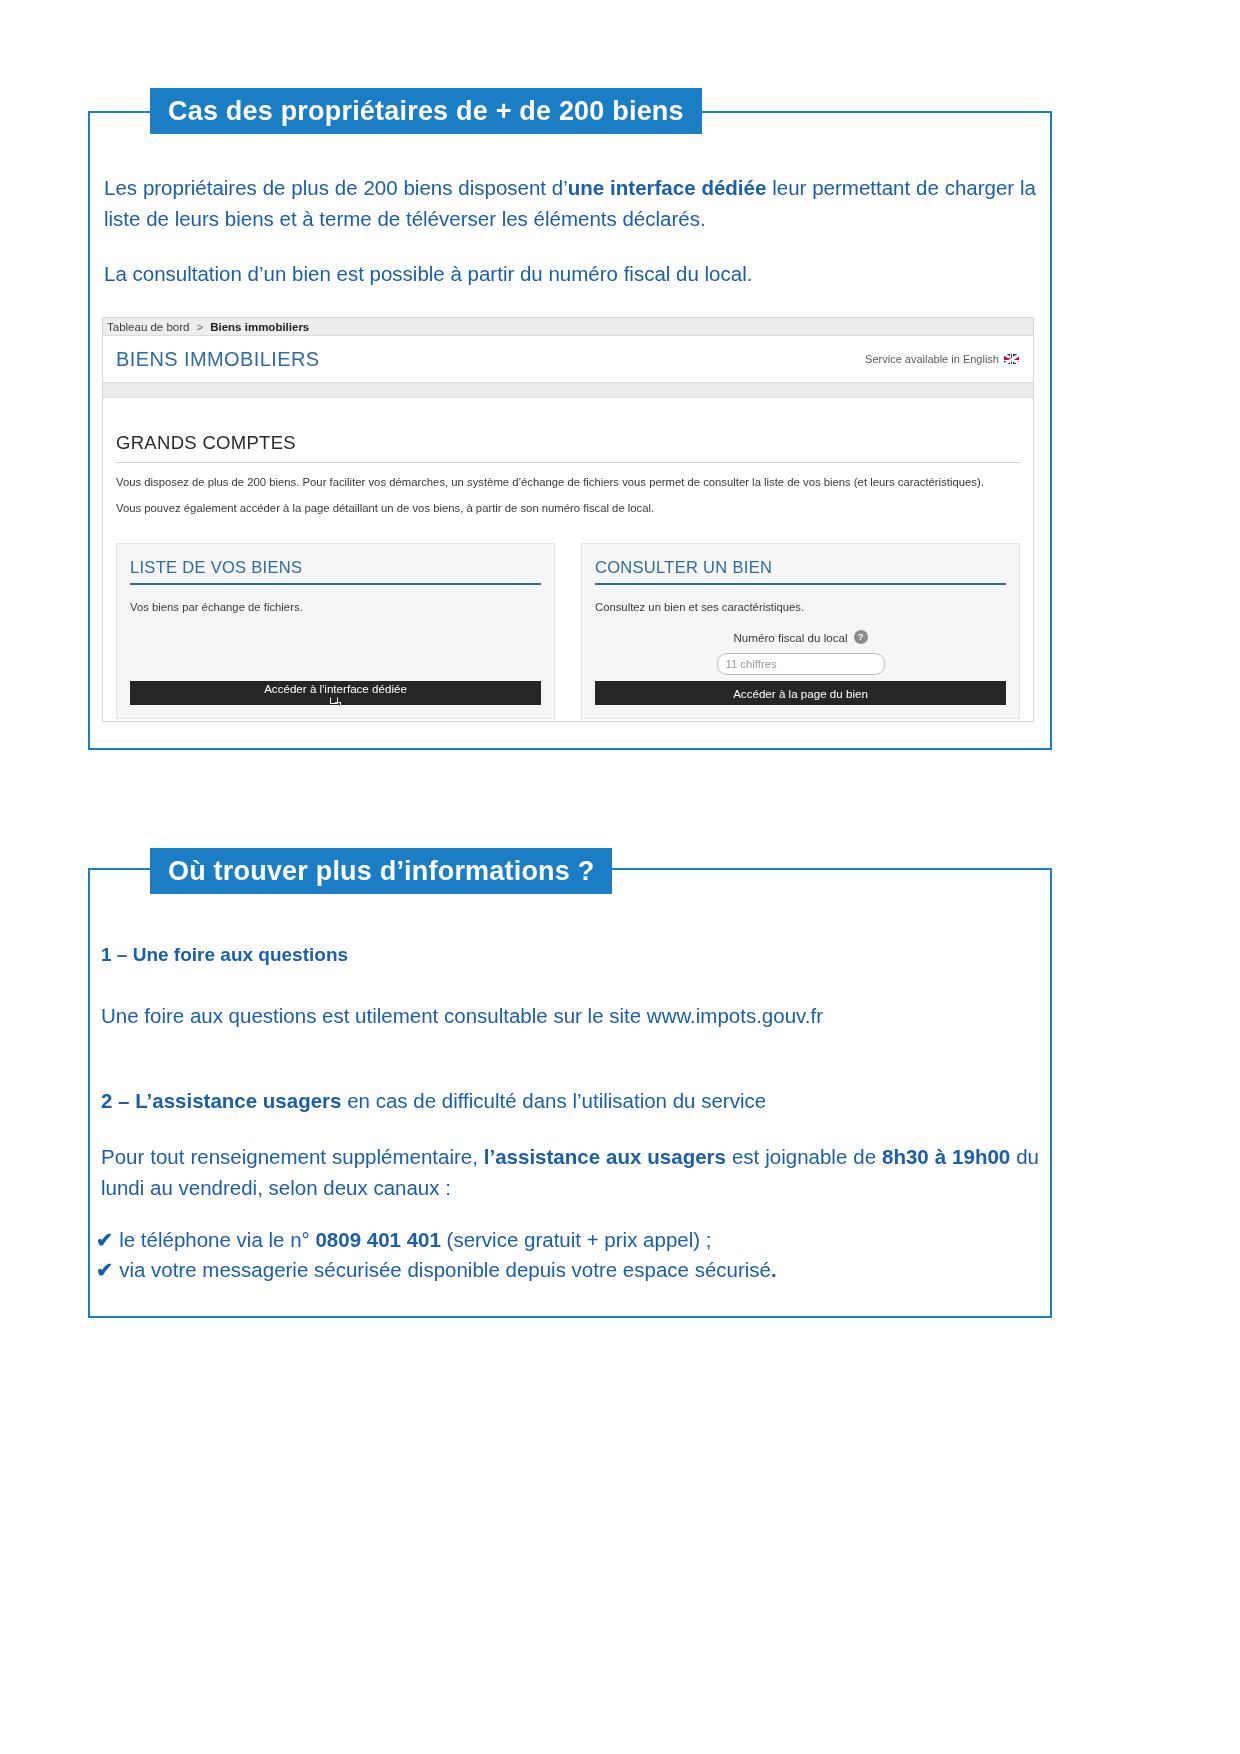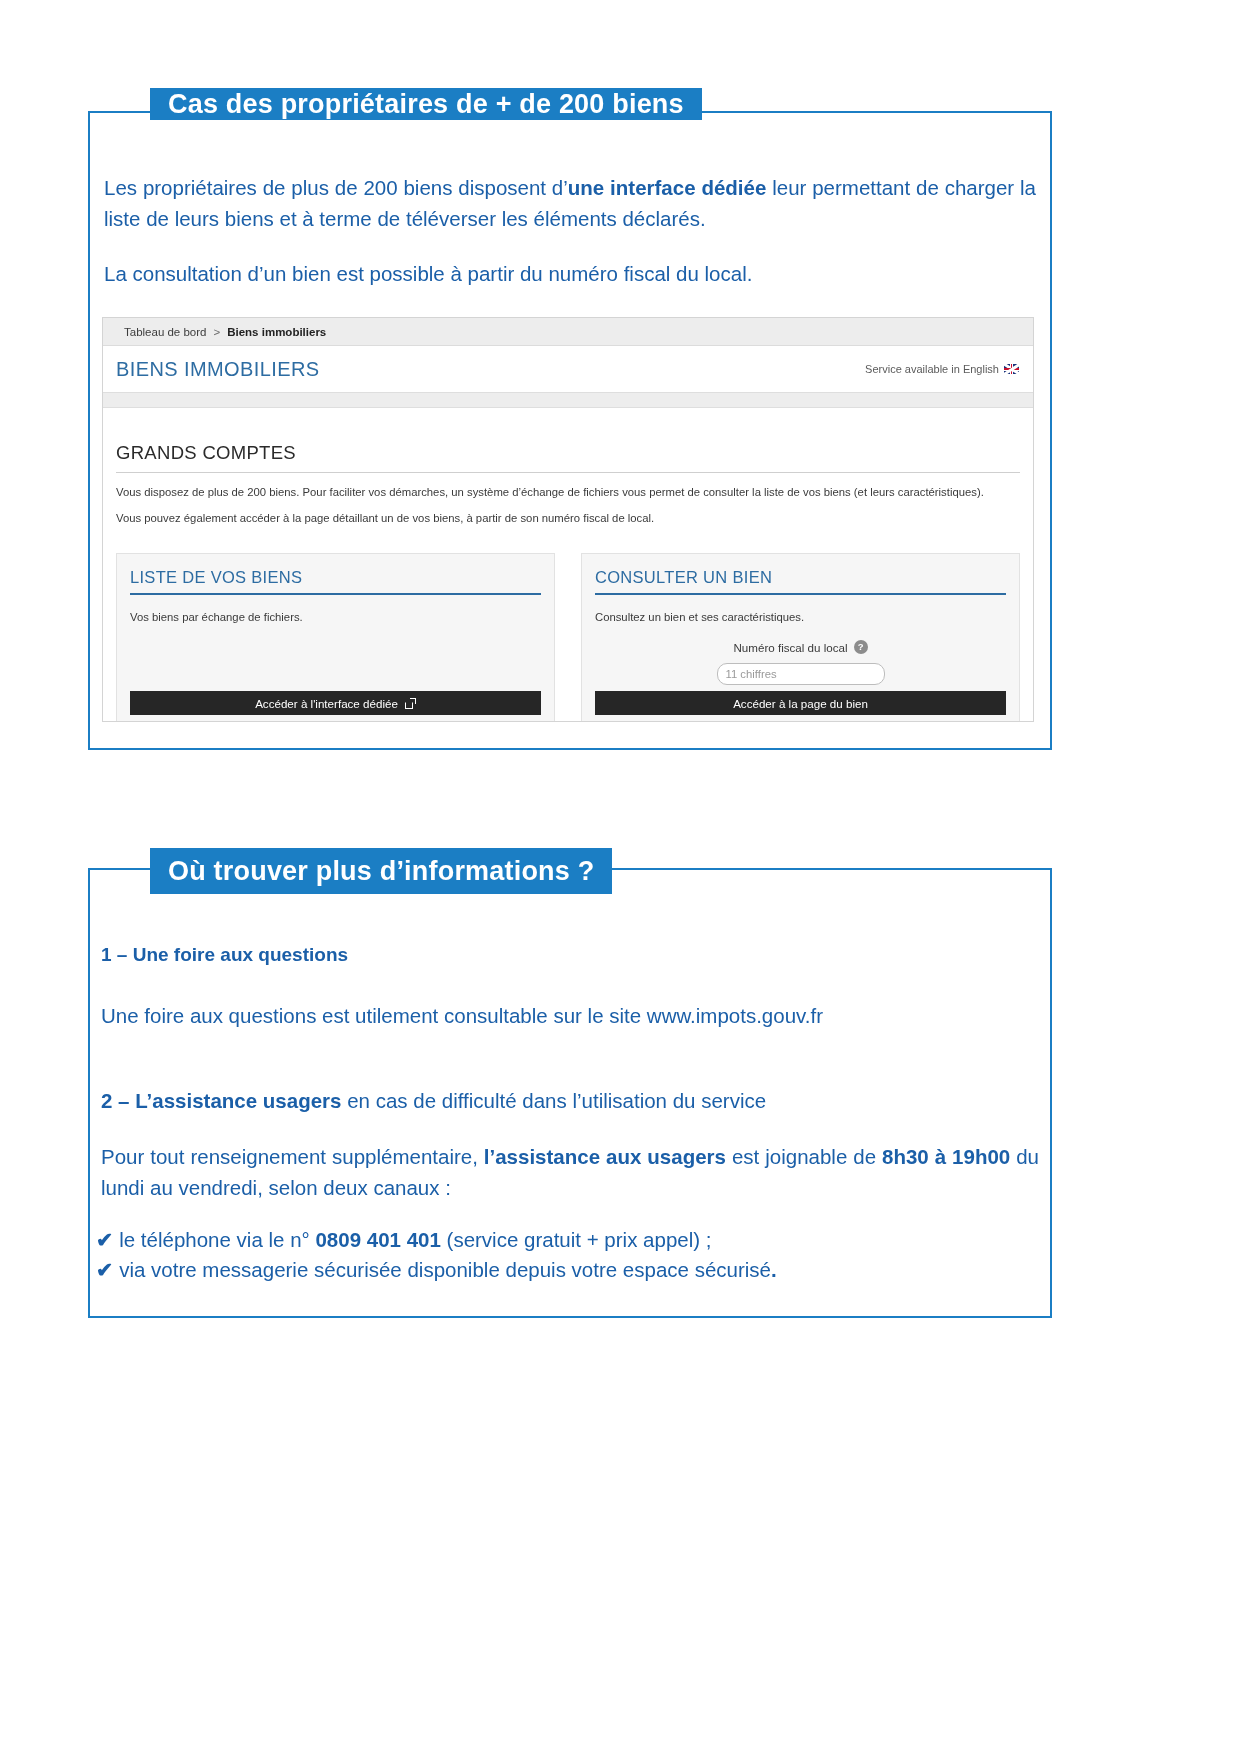--- a/index.html
+++ b/index.html
@@ -72,26 +72,26 @@
     top: 317px;
     width: 932px;
     height: 405px;
     background: #ffffff;
     border: 1px solid #d4d4d4;
     box-sizing: border-box;
     font-family: "Liberation Sans", sans-serif;
     overflow: hidden;
   }
   .breadcrumb-bar {
-    height: 28px;
+    height: 18px;
     background: #ededed;
     border-bottom: 1px solid #dcdcdc;
     display: flex;
     align-items: center;
-    padding-left: 21px;
+    padding-left: 4px;
     font-size: 11.5px;
     color: #3c3c3c;
     box-sizing: border-box;
   }
   .breadcrumb-bar .crumb-sep { margin: 0 7px; color: #6b6b6b; }
   .breadcrumb-bar .crumb-current { font-weight: bold; color: #222; }
 
   .app-titlebar {
     height: 46px;
     background: #ffffff;
@@ -279,20 +279,21 @@
     display: flex;
     align-items: center;
     justify-content: center;
     gap: 7px;
     font-size: 11.6px;
     border: none;
     cursor: pointer;
     font-family: "Liberation Sans", sans-serif;
     width: 100%;
     box-sizing: border-box;
+    flex-direction: column;
   }
   .ext-link-icon {
     display: inline-block;
     width: 11px;
     height: 11px;
     position: relative;
   }
   .ext-link-icon::before {
     content: "";
     position: absolute;
@@ -330,21 +331,21 @@
   #sub-2 { left: 101px; top: 1085px; }
   #para-assist { left: 101px; top: 1141px; width: 938px; }
   #bullets { left: 88px; top: 1225px; width: 938px; line-height: 30px; margin-left: 8px; }
   .check-mark { font-weight: bold; margin-right: 6px; }
 </style>
 </head>
 <body>
 
 <div class="panel" id="section-proprietaires"></div>
 
-<div class="panel-title" style="left:150px;top:88px;height:32px;font-size:27px;">Cas des propriétaires de + de 200 biens</div>
+<div class="panel-title" style="left:150px;top:88px;height:46px;font-size:27px;">Cas des propriétaires de + de 200 biens</div>
 
 <div class="body-text" id="para-1"><span>Les propriétaires de plus de 200 biens disposent d’</span><b>une interface dédiée</b><span> leur permettant de charger la liste de leurs biens et à terme de téléverser les éléments déclarés.</span></div>
 
 <div class="body-text" id="para-2">La consultation d’un bien est possible à partir du numéro fiscal du local.</div>
 
 <div id="embedded-app">
 
   <div class="breadcrumb-bar">
     <span>Tableau de bord</span>
     <span class="crumb-sep">&gt;</span>

